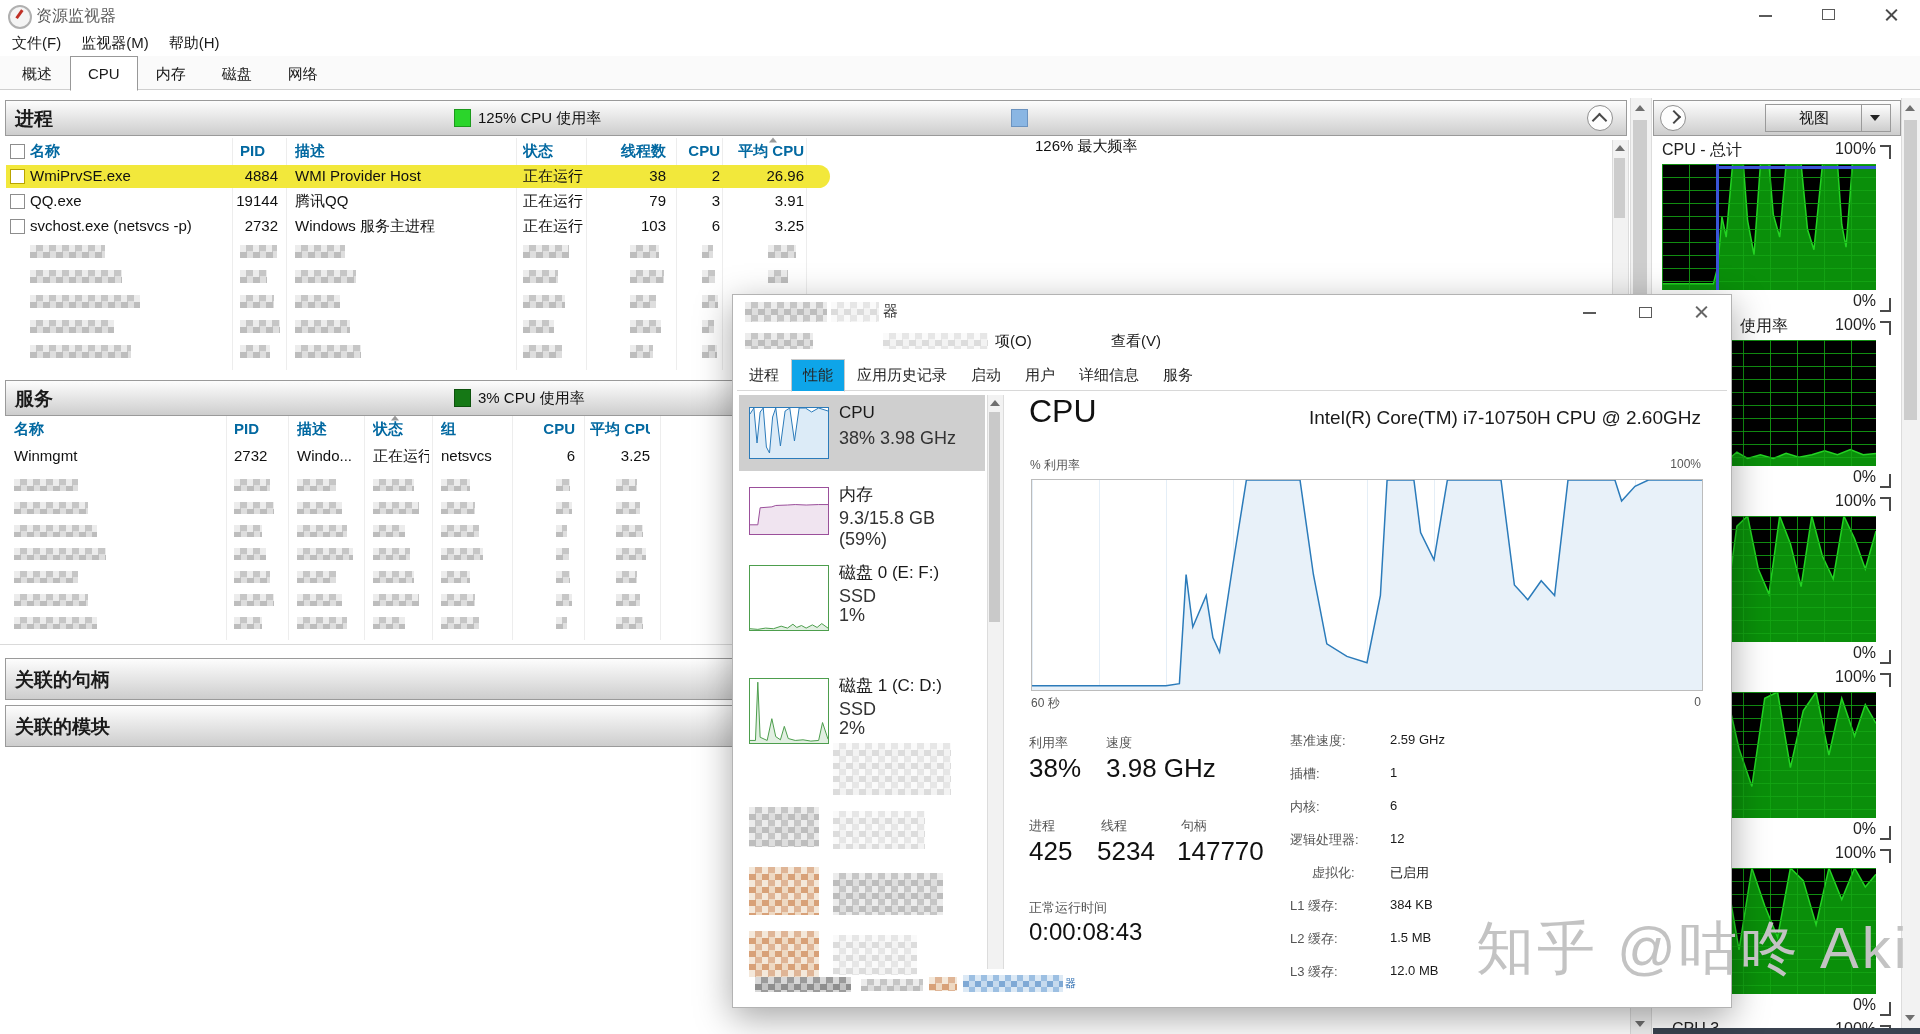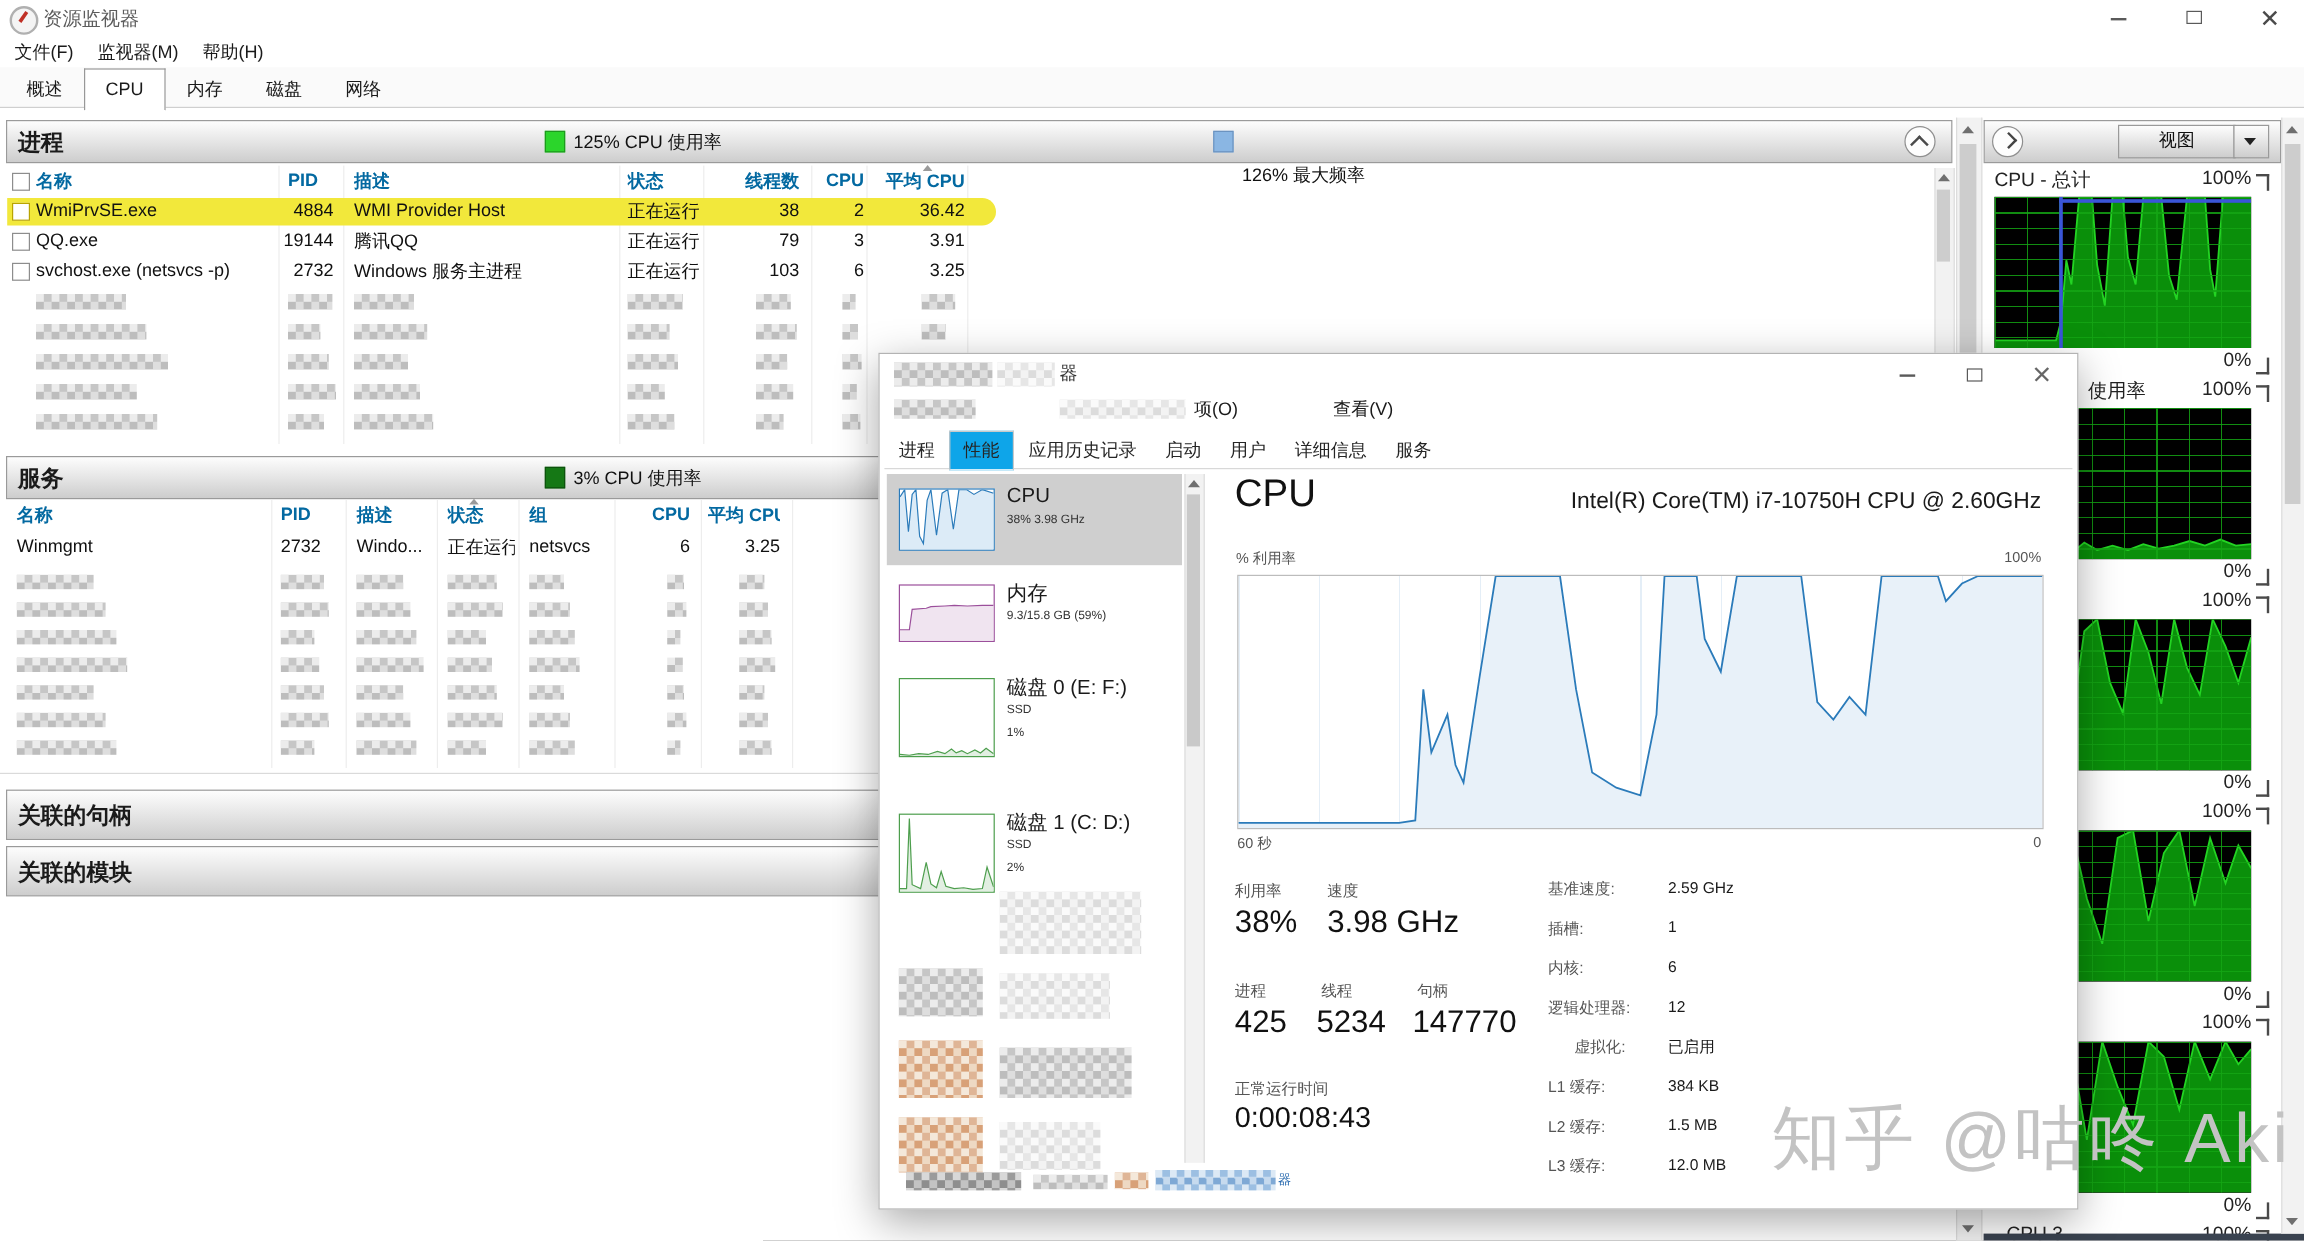--- a/index.html
+++ b/index.html
@@ -35,21 +35,21 @@
   .tri-dn{width:0;height:0;border-left:5px solid transparent;border-right:5px solid transparent;border-top:6px solid #6f6f6f;}
   .scroll-track{position:absolute;background:#f2f2f2;border-left:1px solid #dcdcdc;border-right:1px solid #dcdcdc;}
   .chev-up{width:9px;height:9px;border-left:2px solid #4a4a4a;border-top:2px solid #4a4a4a;transform:rotate(45deg);}
   .win-btn-min{position:absolute;width:13px;height:2px;background:#5a5a5a;}
   .win-btn-max{position:absolute;width:11px;height:9px;border:1.5px solid #5a5a5a;}
   .x1,.x2{position:absolute;width:15px;height:1.8px;background:#4a4a4a;top:7px;left:0;}
   .x1{transform:rotate(45deg);}.x2{transform:rotate(-45deg);}
   .tm-window{position:absolute;left:732px;top:294px;width:998px;height:712px;background:#fff;
              border:1px solid #b3b3b3;box-shadow:0 10px 34px rgba(0,0,0,.35);}
   .tm-item-title{font-size:17px;color:#1a1a1a;}
-  .tm-item-sub{font-size:10px;color:#333;}
+  .tm-item-sub{font-size:18px;color:#333;}
   .spark{position:absolute;background:#fff;}
   .stat-label{position:absolute;font-size:13px;color:#555;white-space:nowrap;}
   .stat-big{position:absolute;font-size:26px;color:#111;white-space:nowrap;}
   .spec-label{position:absolute;font-size:13px;color:#555;white-space:nowrap;}
   .spec-value{position:absolute;font-size:13px;color:#1a1a1a;white-space:nowrap;}
   .watermark{position:absolute;left:1476px;top:910px;font-size:58px;color:#c3c3c3;
              letter-spacing:3px;white-space:nowrap;z-index:60;}
 </style>
 </head>
 <body>
@@ -111,21 +111,21 @@
       <div class="tri-up" style="position: absolute; left: 768px; top: 1px; border-bottom-color: rgb(154, 154, 154); transform: scale(0.8);"></div>
       <div style="position: absolute; left: 0px; top: 28px; width: 1610px; height: 25px;">
         <div class="hl-pill" style="left: 6px; top: 1px; width: 824px; height: 23px;"></div>
         <div class="cb" style="left: 10px; top: 5px; border-color: rgb(185, 164, 0);"></div>
         <div class="cell" style="left: 30px; top: 3px; width: 175px;">WmiPrvSE.exe</div>
         <div class="cell r" style="left: 200px; top: 3px; width: 78px;">4884</div>
         <div class="cell" style="left: 295px; top: 3px; width: 210px;">WMI Provider Host</div>
         <div class="cell" style="left: 523px; top: 3px; width: 60px;">正在运行</div>
         <div class="cell r" style="left: 592px; top: 3px; width: 74px;">38</div>
         <div class="cell r" style="left: 672px; top: 3px; width: 48px;">2</div>
-        <div class="cell r" style="left: 726px; top: 3px; width: 78px;">36.42</div>
+        <div class="cell r" style="left: 726px; top: 3px; width: 78px;">26.96</div>
       </div>
       <div style="position: absolute; left: 0px; top: 53px; width: 1610px; height: 25px;">
         <div class="cb" style="left: 10px; top: 5px;"></div>
         <div class="cell" style="left: 30px; top: 3px; width: 175px;">QQ.exe</div>
         <div class="cell r" style="left: 200px; top: 3px; width: 78px;">19144</div>
         <div class="cell" style="left: 295px; top: 3px; width: 210px;">腾讯QQ</div>
         <div class="cell" style="left: 523px; top: 3px; width: 60px;">正在运行</div>
         <div class="cell r" style="left: 592px; top: 3px; width: 74px;">79</div>
         <div class="cell r" style="left: 672px; top: 3px; width: 48px;">3</div>
         <div class="cell r" style="left: 726px; top: 3px; width: 78px;">3.91</div>

